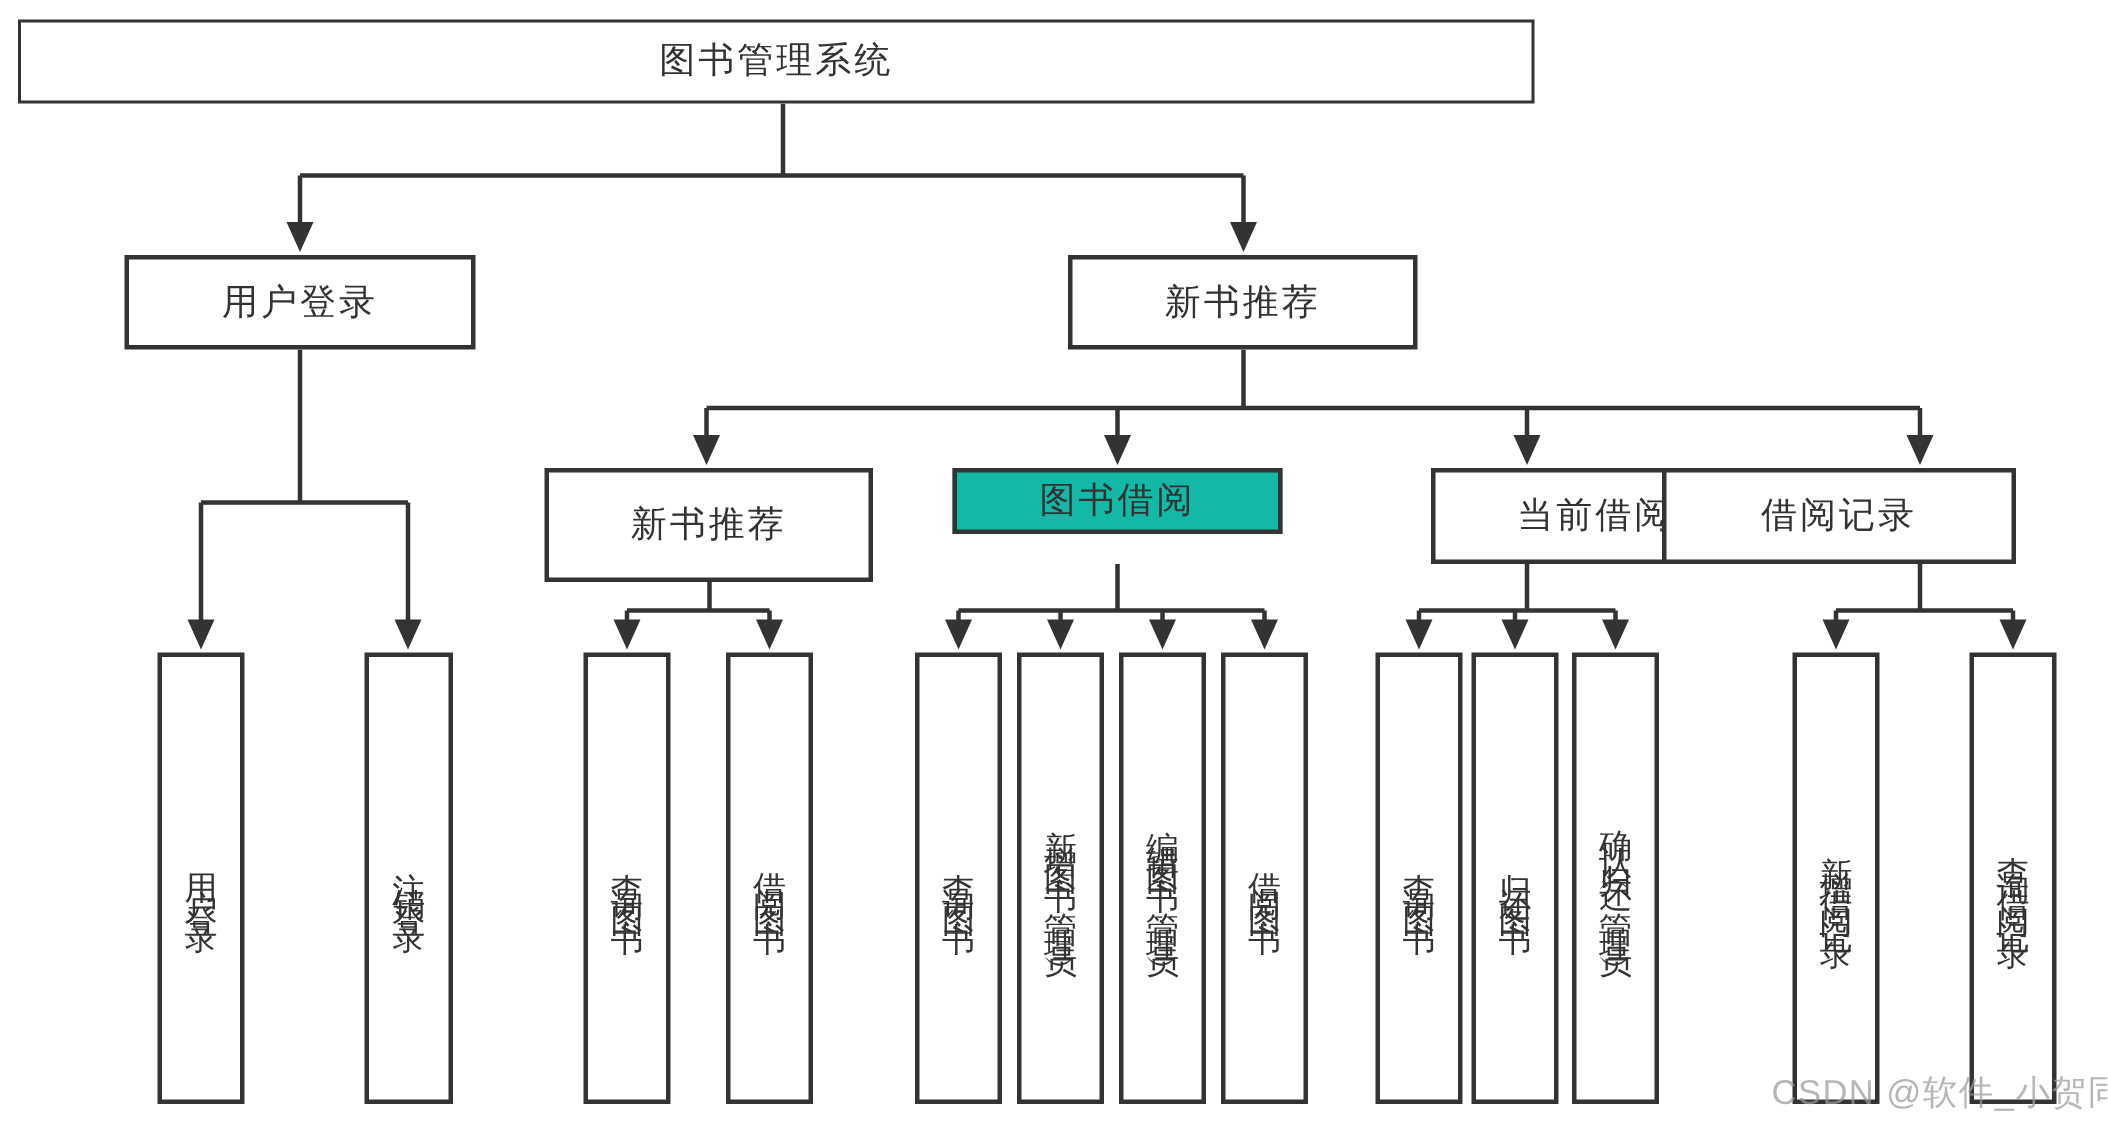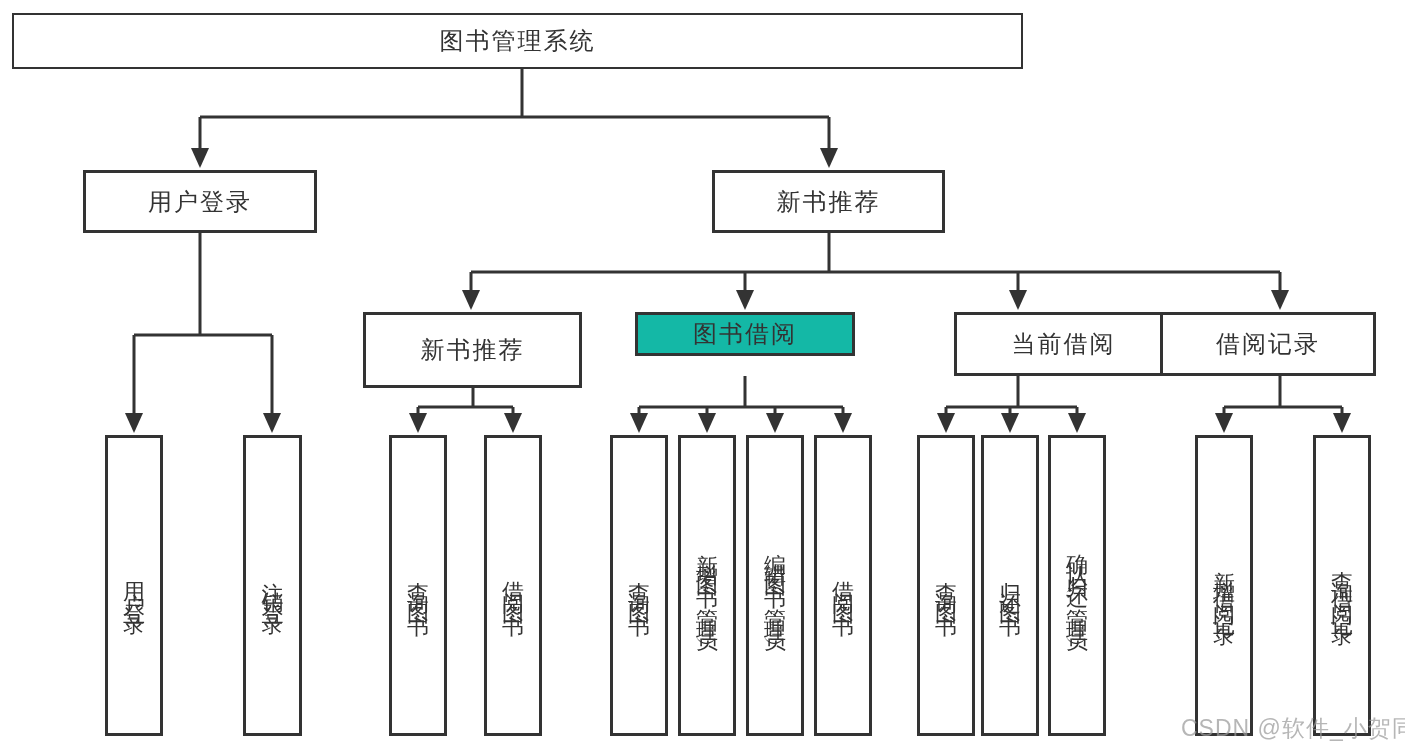--- a/index.html
+++ b/index.html
@@ -108,21 +108,21 @@
 
   <div class="node" style="left: 363px; top: 312px; width: 219px; height: 76px; border-color: rgb(51, 51, 51); background: rgb(255, 255, 255);">
     <span>新书推荐</span>
   </div>
   <div class="node" style="left: 635px; top: 312px; width: 220px; height: 44px; border-color: rgb(51, 51, 51); background: #14b8a6;">
     <span>图书借阅</span>
   </div>
   <div class="node" style="left: 909px; top: 312px; width: 219px; height: 64px; border-color: rgb(51, 51, 51); background: rgb(255, 255, 255); margin-left: 45px;">
     <span>当前借阅</span>
   </div>
-  <div class="node" style="left: 1160px; top: 312px; width: 216px; height: 64px; border-color: rgb(51, 51, 51); background: rgb(255, 255, 255);">
+  <div class="node" style="left: 1108px; top: 312px; width: 236px; height: 64px; border-color: rgb(51, 51, 51); background: rgb(255, 255, 255);">
     <span>借阅记录</span>
   </div>
 
   <div class="node vert" style="left: 105px; top: 435px; width: 58px; height: 301px; border-color: rgb(51, 51, 51); background: rgb(255, 255, 255);">
     <span>用户登录</span>
   </div>
   <div class="node vert" style="left: 243px; top: 435px; width: 59px; height: 301px; border-color: rgb(51, 51, 51); background: rgb(255, 255, 255);">
     <span>注销登录</span>
   </div>
 

